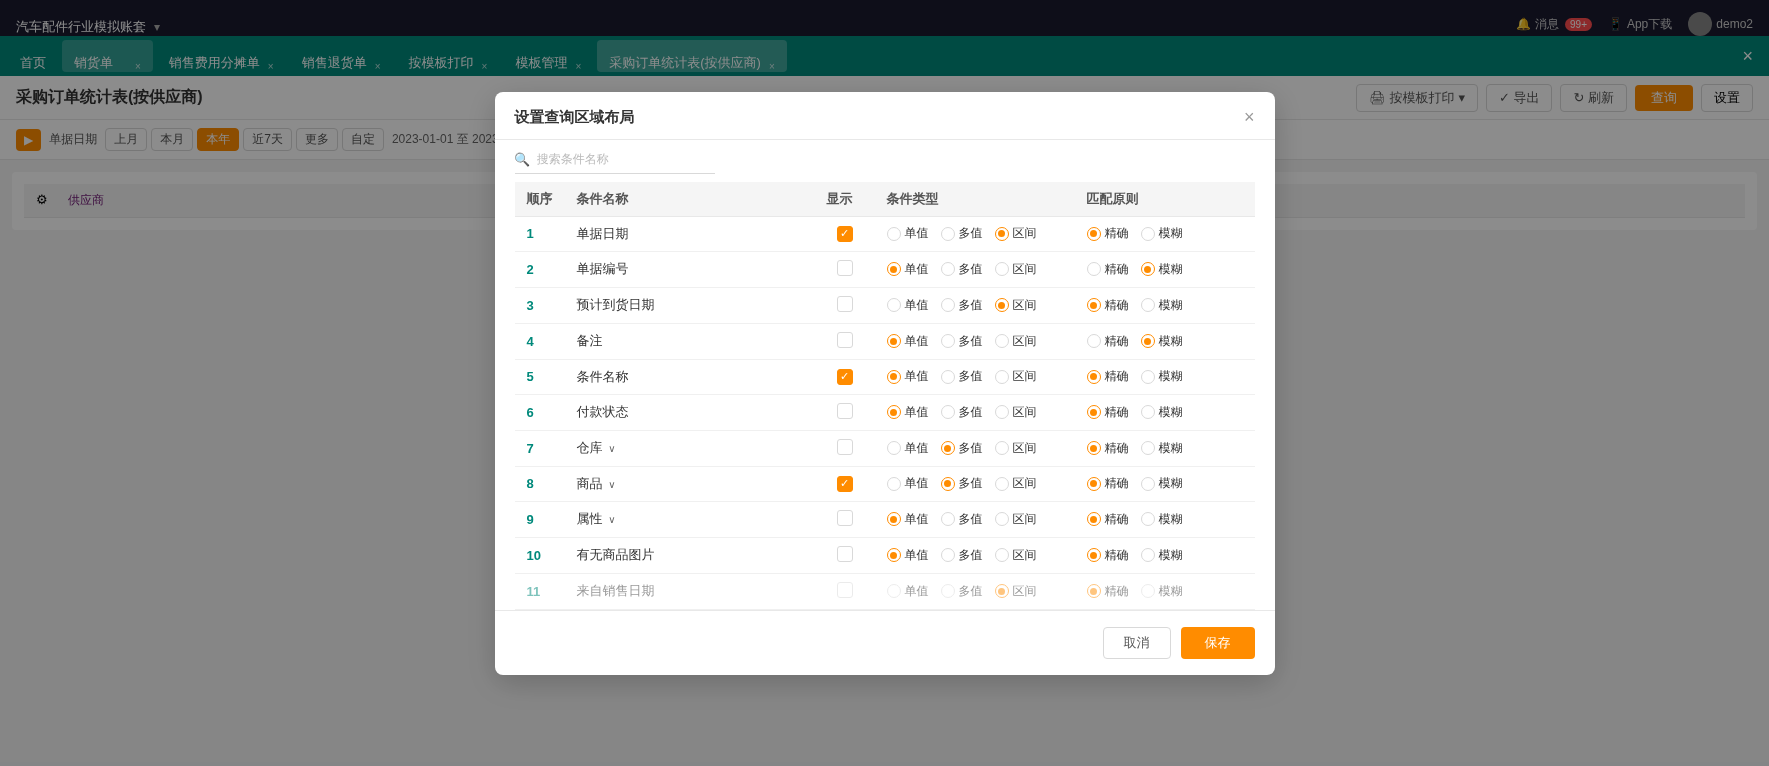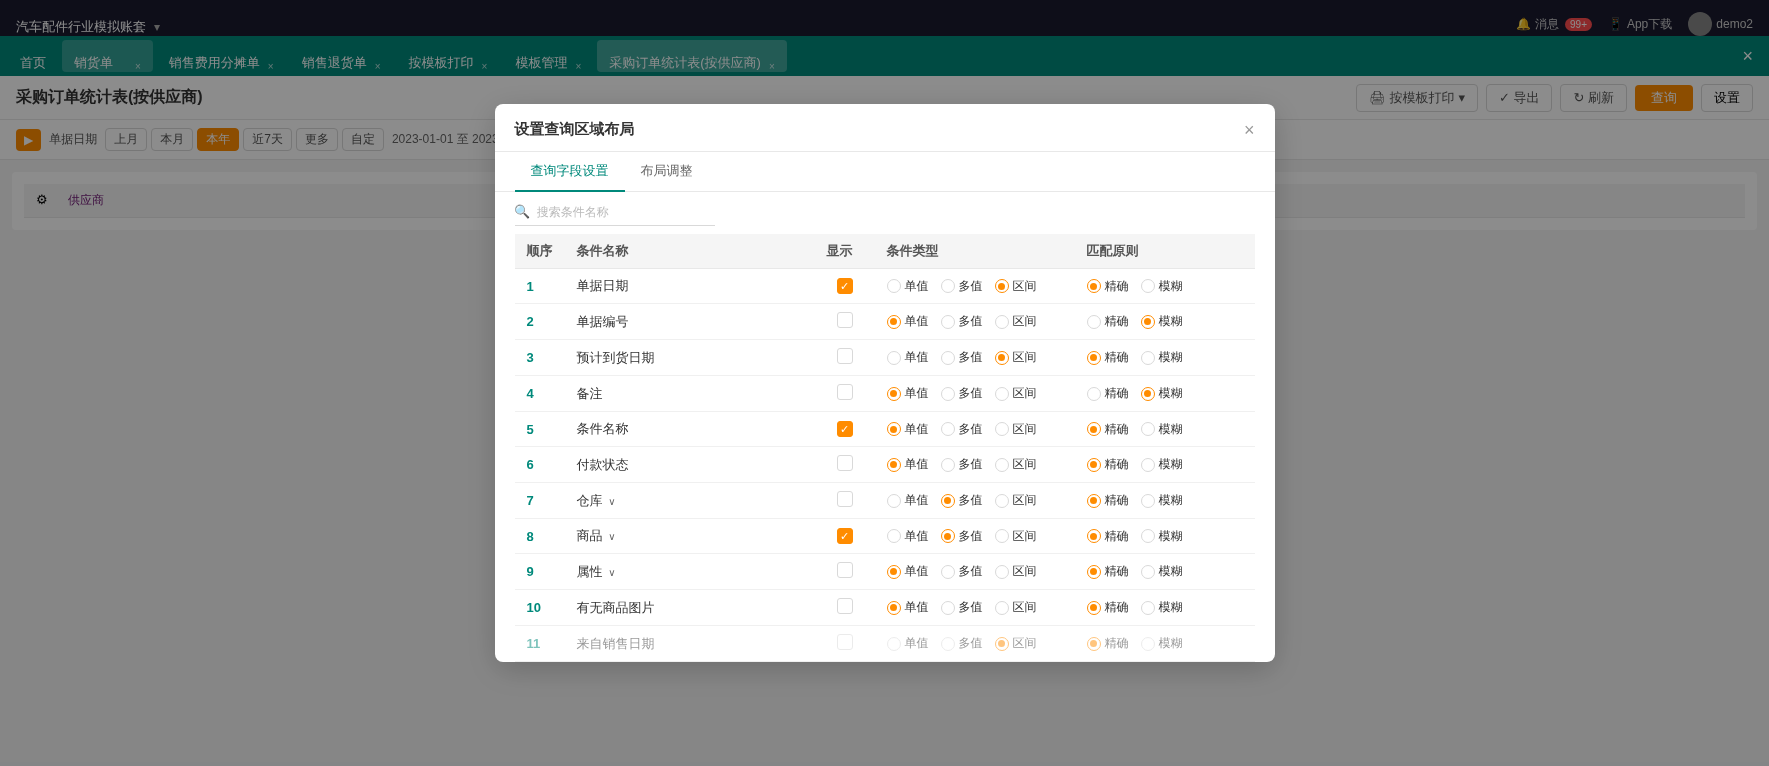--- a/index.html
+++ b/index.html
@@ -454,28 +454,20 @@
 </div>
 
 <div class="overlay">
   <div class="dialog">
 
     <div class="dialog-header">
       <span class="dialog-title">设置查询区域布局</span>
       <span class="dialog-close">×</span>
     </div>
 
-    <div class="dialog-tabs">
-      <div class="dialog-tab active">
-        <span>查询字段设置</span>
-      </div>
-      <div class="dialog-tab">
-        <span>布局调整</span>
-      </div>
-    </div>
 
     <div class="dialog-search">
       <div class="search-box">
         <span style="color:#bbb;">🔍</span>
         <input type="text" placeholder="搜索条件名称" style="">
       </div>
     </div>
 
     <div class="dialog-table-wrap">
       <table class="dialog-table">
@@ -849,14 +841,18 @@
                     <span class="radio-circle"></span>
                     <span>模糊</span>
                   </label>
                 </div>
               </td>
             </tr>
           </tbody>
       </table>
     </div>
 
+    <div class="dialog-footer">
+      <button class="btn-cancel">取消</button>
+      <button class="btn-save">保存</button>
+    </div>
   </div>
 </div>
 
 </body></html>

